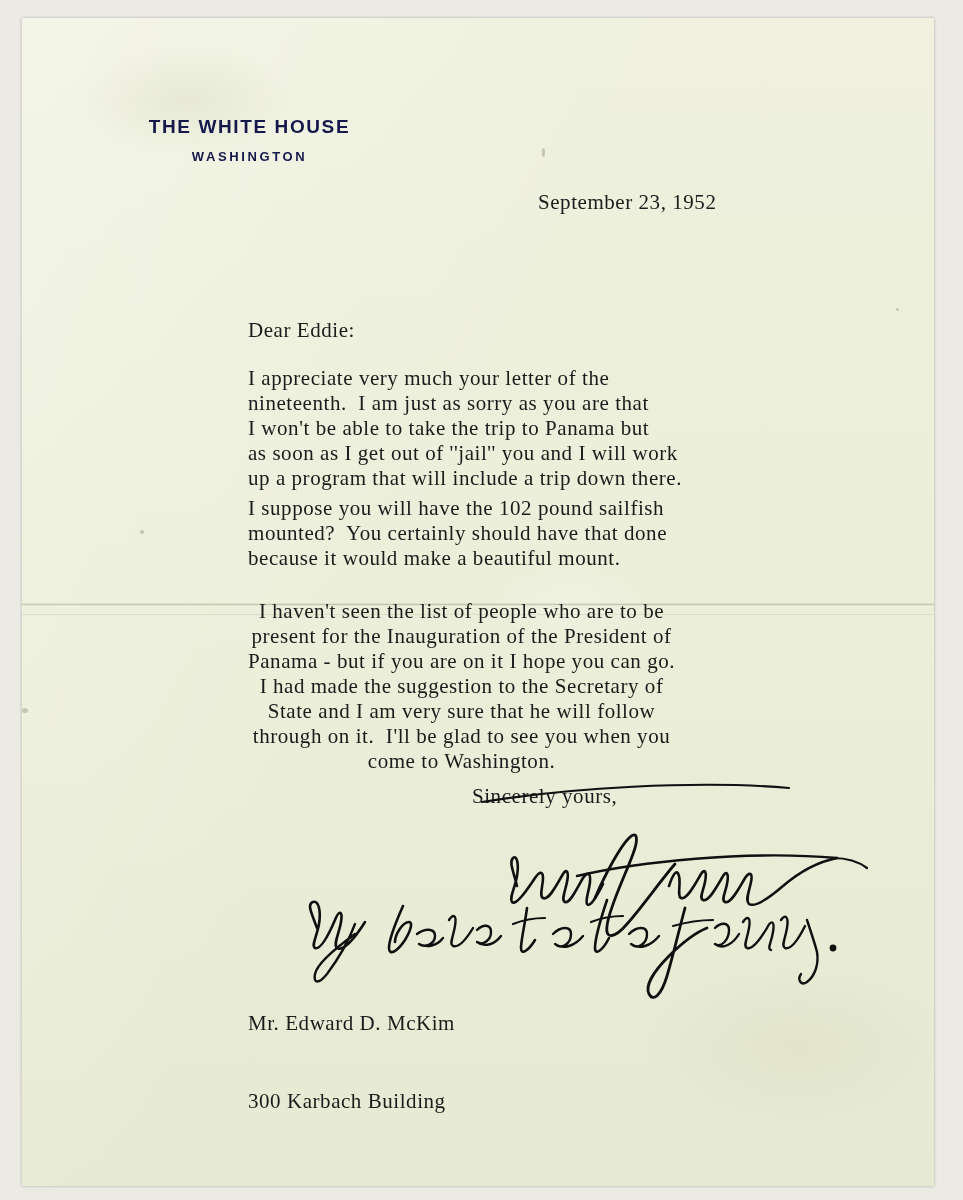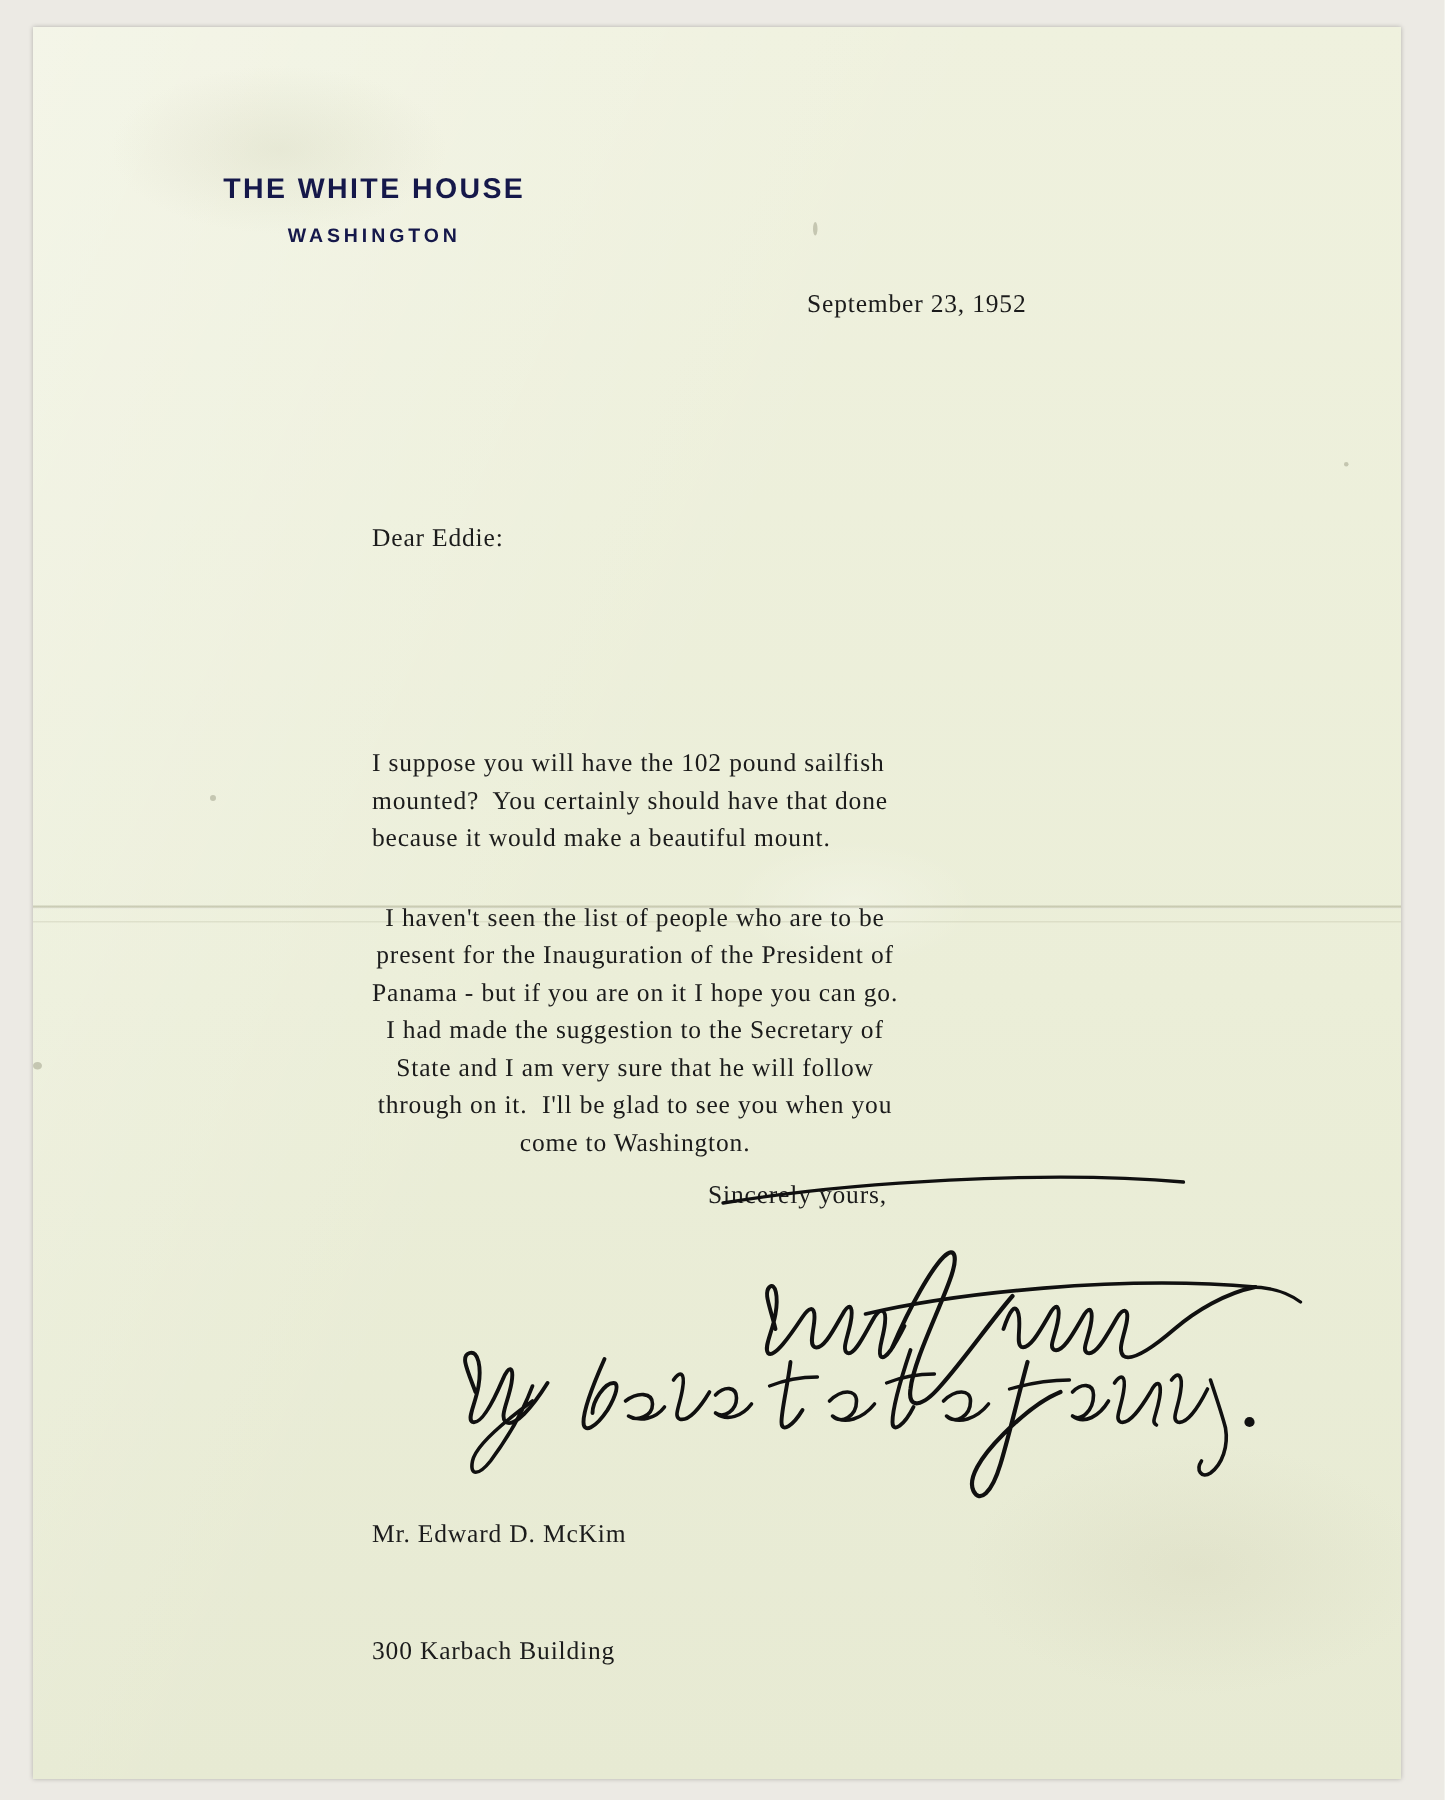--- a/index.html
+++ b/index.html
@@ -98,38 +98,37 @@
     letter-spacing: 2.6px;
     color: #15184a;
     margin-top: 11px;
     white-space: nowrap;
     text-align: center;
   }
 
   
   .tw {
     font-family: "Liberation Serif", serif;
-    font-size: 17px;
+    font-size: 21px;
     color: #1b1b1b;
     letter-spacing: 0.55px;
     line-height: 25px;
     white-space: pre-wrap;
   }
 
   .date {
     position: absolute;
     left: 516px;
     top: 172px;
   }
 
   .salutation {
     position: absolute;
     left: 226px;
     top: 300px;
-    margin-top: 28px;
   }
 
   .para {
     position: absolute;
     left: 226px;
   }
   .p1 { top: 348px; }
   .p2 { top: 478px; }
   .p3 { top: 581px; text-align: center; }
 
@@ -183,20 +182,25 @@
 
       <div class="letterhead">
         <div class="lh-title">THE WHITE HOUSE</div>
         <div class="lh-sub">WASHINGTON</div>
       </div>
 
       <div class="tw date">September 23, 1952</div>
 
       <div class="tw salutation">Dear Eddie:</div>
 
+      <div class="tw para p1">I appreciate very much your letter of the
+nineteenth.  I am just as sorry as you are that
+I won't be able to take the trip to Panama but
+as soon as I get out of ''jail'' you and I will work
+up a program that will include a trip down there.</div>
 
       <div class="tw para p2">I suppose you will have the 102 pound sailfish
 mounted?  You certainly should have that done
 because it would make a beautiful mount.</div>
 
       <div class="tw para p3">I haven't seen the list of people who are to be
 present for the Inauguration of the President of
 Panama - but if you are on it I hope you can go.
 I had made the suggestion to the Secretary of
 State and I am very sure that he will follow

